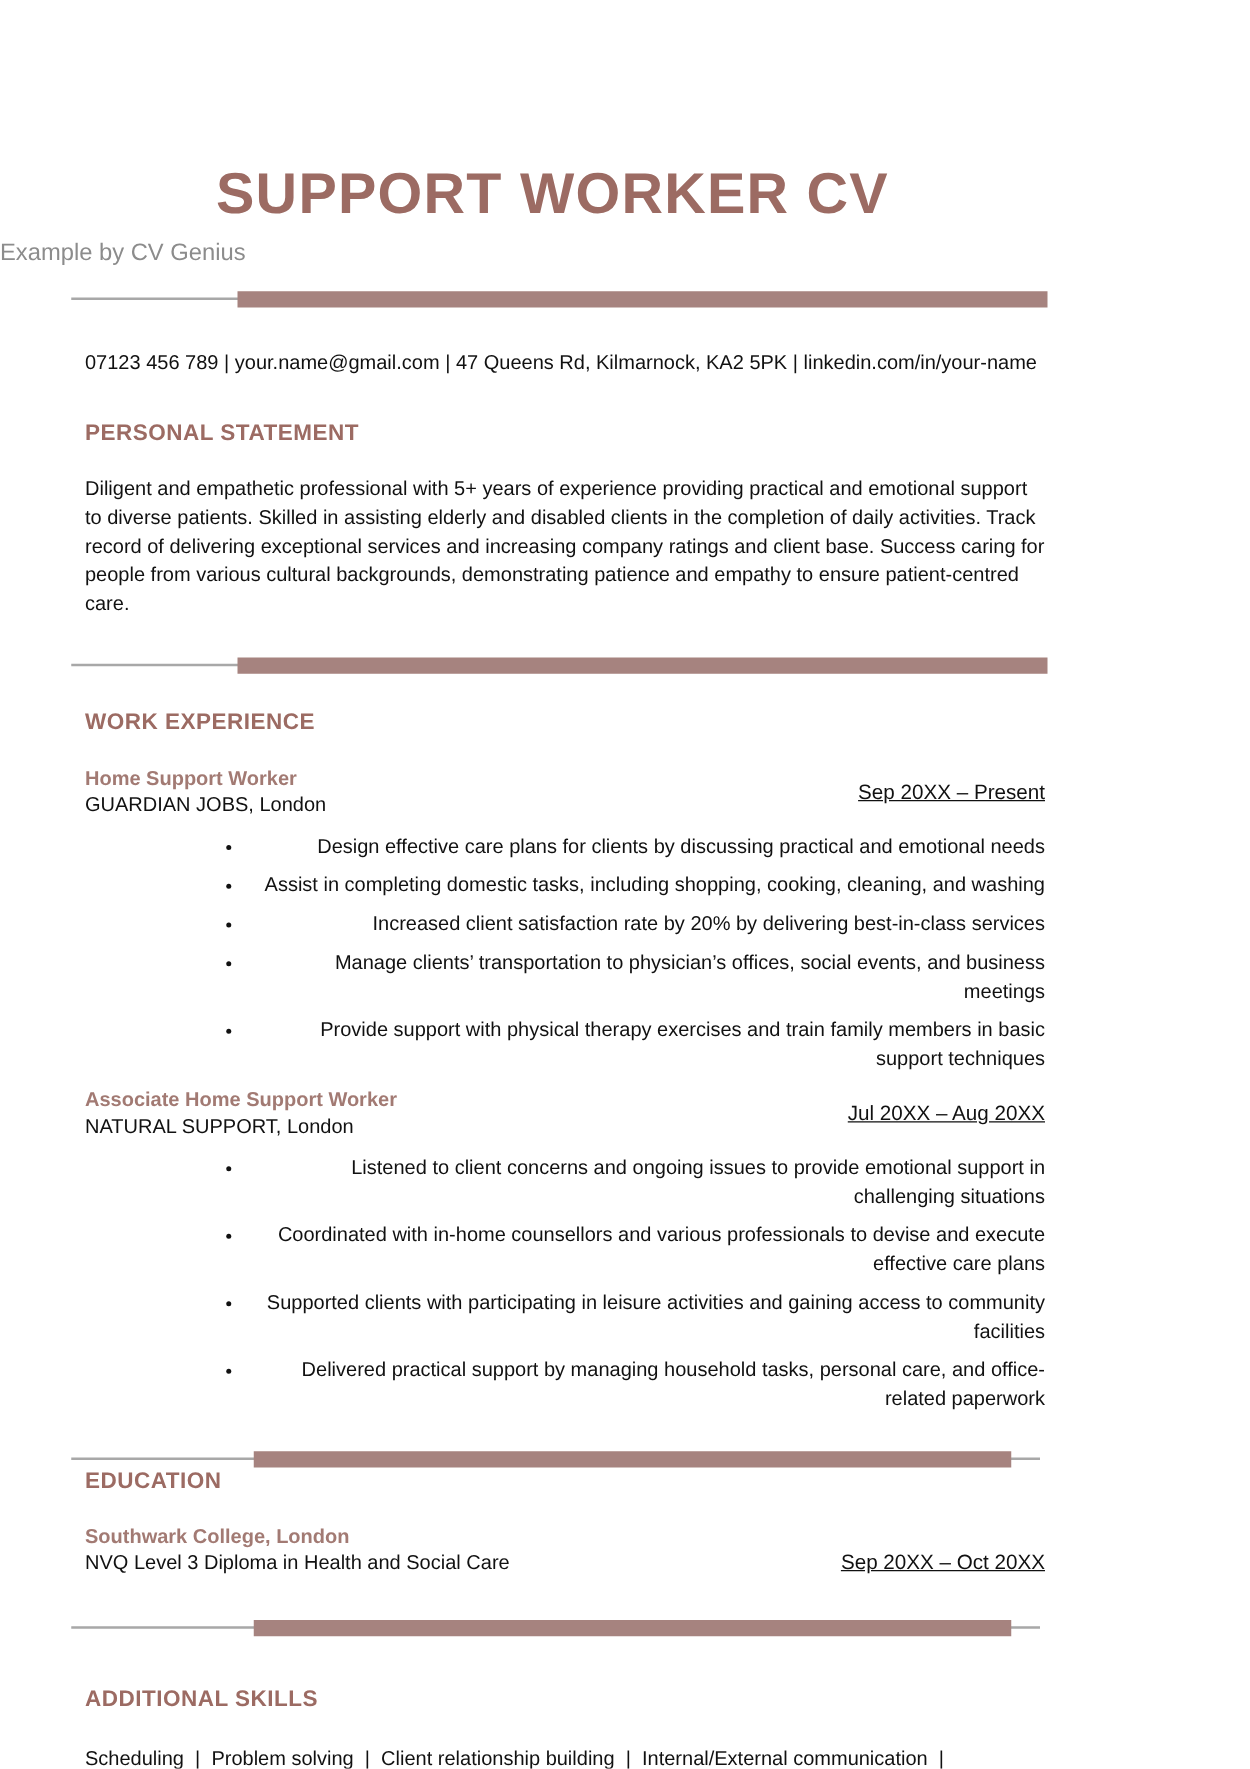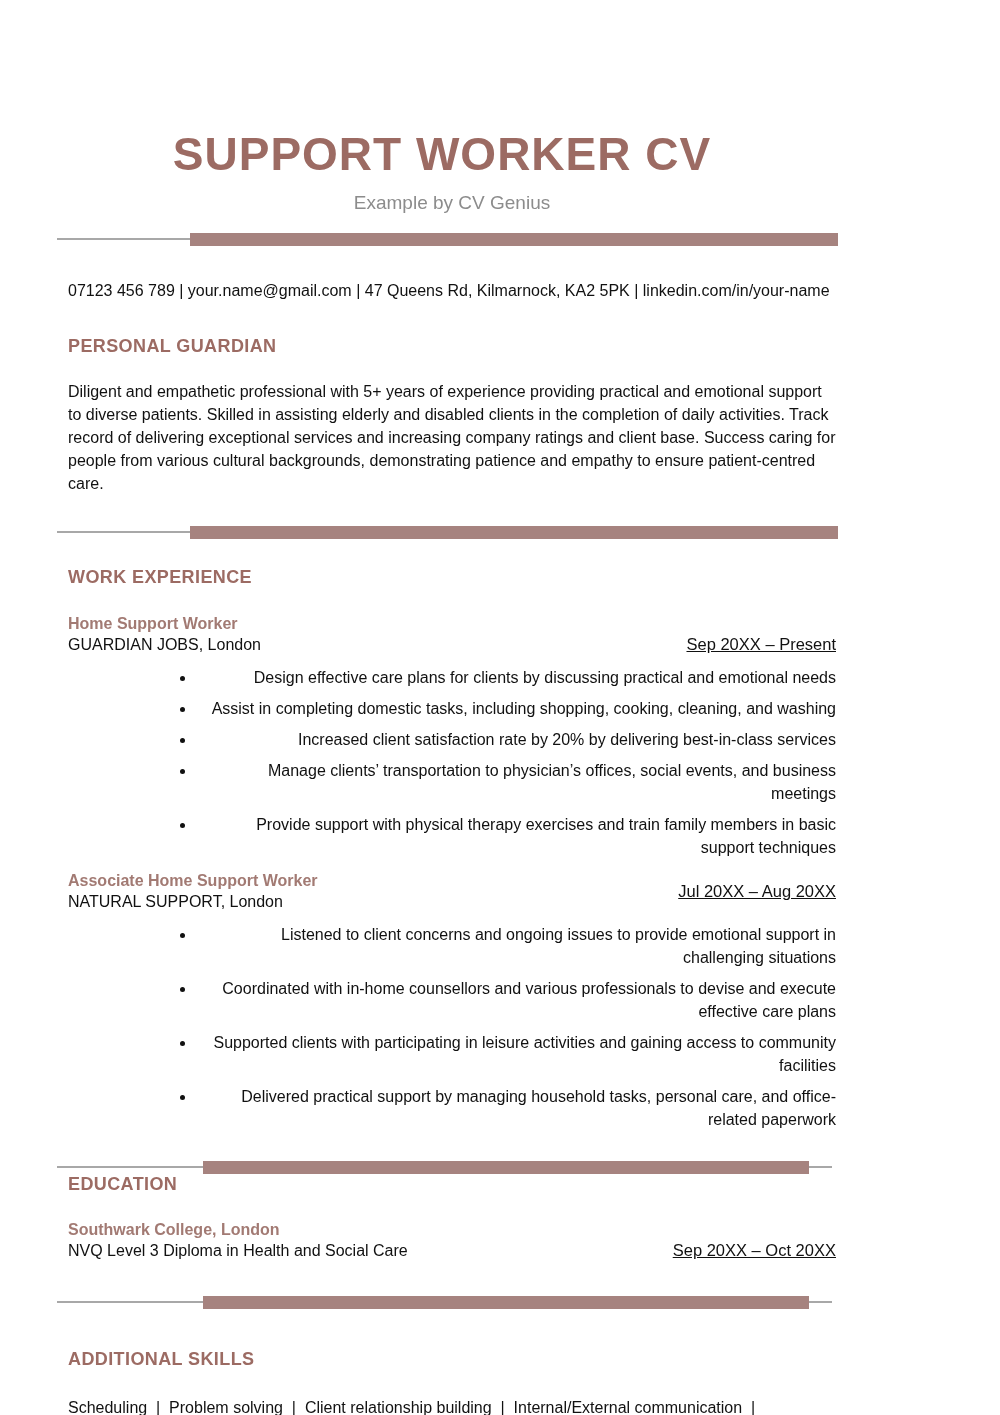--- a/index.html
+++ b/index.html
@@ -23,24 +23,22 @@
     text-align: center;
     font-size: 46px;
     line-height: 52px;
     font-weight: 700;
     letter-spacing: 1px;
     font-stretch: condensed;
     color: var(--accent, #9c6b63);
   }
   .doc-subtitle {
     margin-top: 12px;
-    text-align: center;
     font-size: 19px;
     color: var(--subtitle-gray, #8c8c8c);
-    padding-left: 20px;
   }
   
   .divider {
     position: relative;
     height: 13px;
     margin-left: 57px;
     margin-right: 52px;
   }
   .divider .rule {
     position: absolute;
@@ -87,21 +85,21 @@
     margin-top: 23px;
     font-size: 16px;
     line-height: 23px;
   }
   
   .job-header {
     display: flex;
     justify-content: space-between;
     align-items: center;
   }
-  .job-1 .job-header { margin-top: 27px; align-items: flex-end; }
+  .job-1 .job-header { margin-top: 27px; }
   .job-2 .job-header { margin-top: 13px; }
   .job-title {
     font-size: 16px;
     font-weight: 700;
     color: var(--accent-soft, #a27a73);
   }
   .job-company {
     margin-top: 3px;
     font-size: 16px;
   }
@@ -156,21 +154,21 @@
   <div class="doc-subtitle">Example by CV Genius</div>
 
   <div class="divider divider-1">
     <div class="rule"></div>
     <div class="bar bar-wide"></div>
   </div>
 
   <div class="content contact-line">07123 456 789 | your.name@gmail.com | 47 Queens Rd, Kilmarnock, KA2 5PK | linkedin.com/in/your-name</div>
 
   <div class="content">
-    <h2 class="section-heading ps-heading">PERSONAL GUARDIAN</h2>
+    <h2 class="section-heading ps-heading">PERSONAL STATEMENT</h2>
     <p class="statement">Diligent and empathetic professional with 5+ years of experience providing practical and emotional support to diverse patients. Skilled in assisting elderly and disabled clients in the completion of daily activities. Track record of delivering exceptional services and increasing company ratings and client base. Success caring for people from various cultural backgrounds, demonstrating patience and empathy to ensure patient-centred care.</p>
   </div>
 
   <div class="divider divider-2">
     <div class="rule"></div>
     <div class="bar bar-wide"></div>
   </div>
 
   <div class="content">
     <h2 class="section-heading we-heading">WORK EXPERIENCE</h2>

